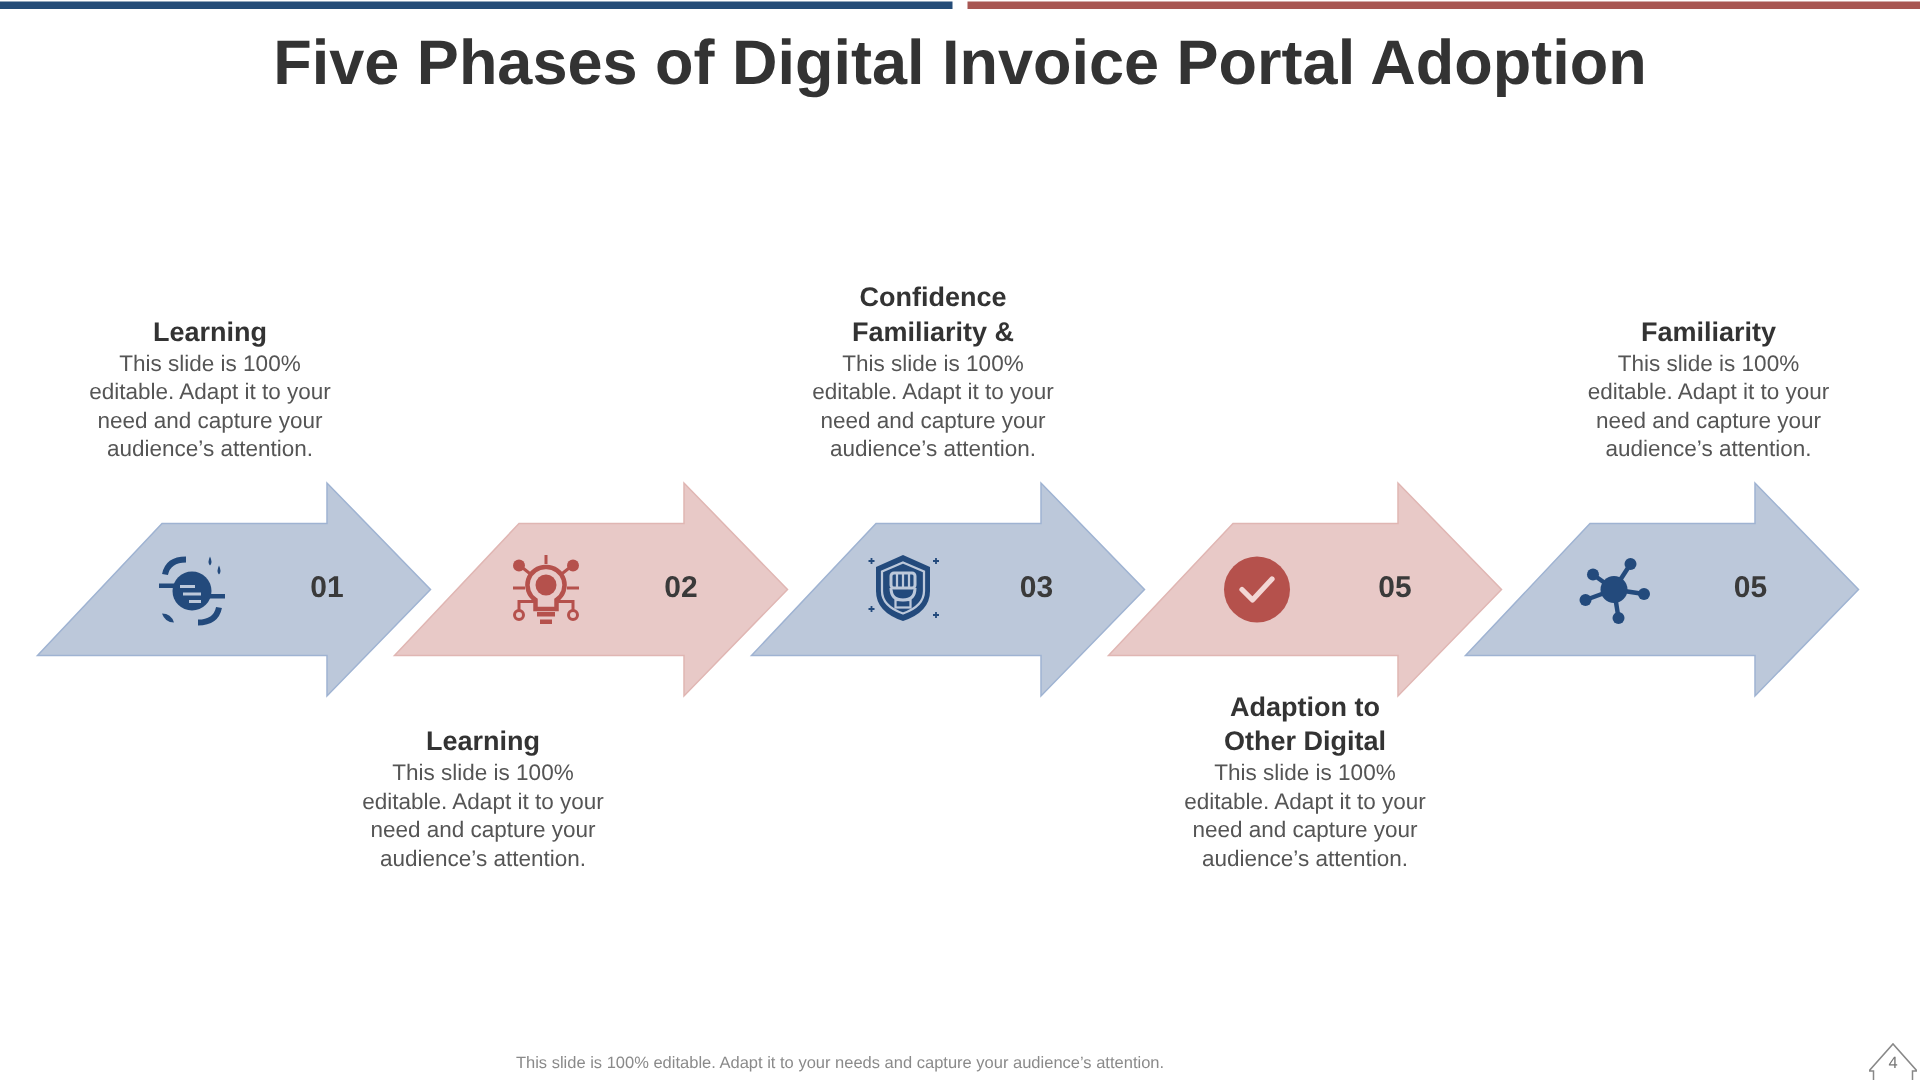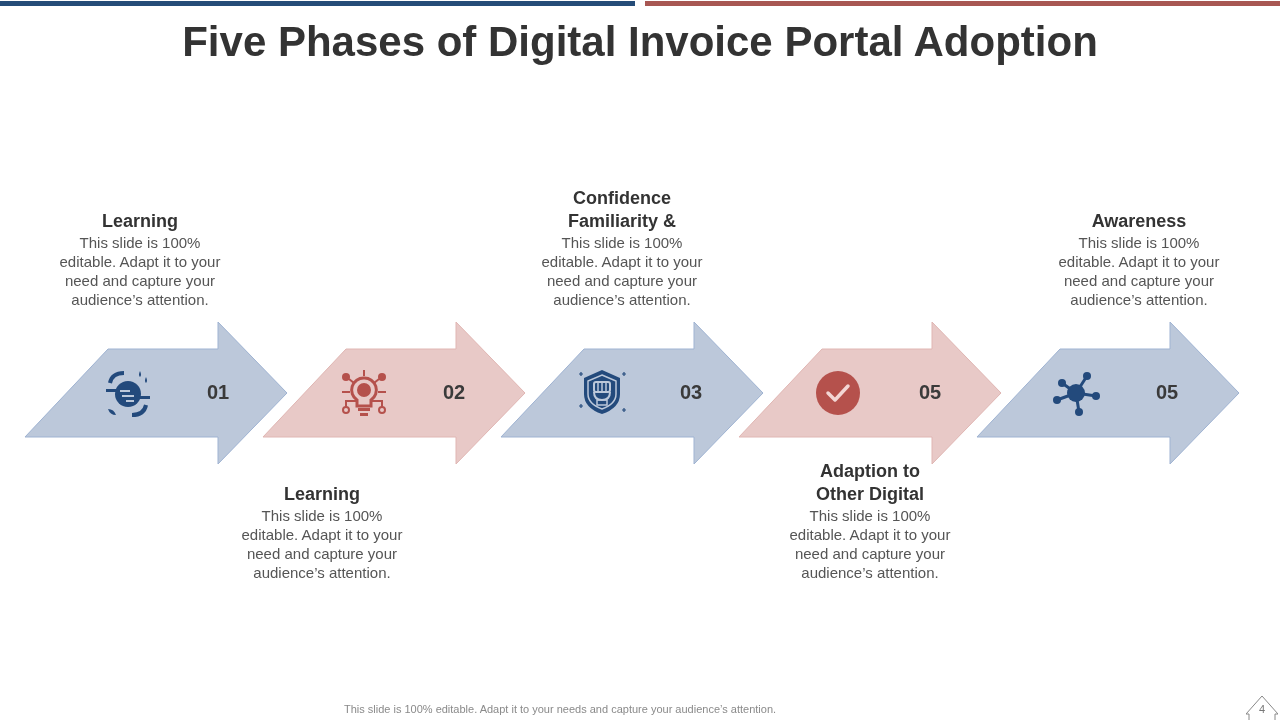--- a/index.html
+++ b/index.html
@@ -129,21 +129,21 @@
 <div class="txt" style="left:770px;top:460px;">
   <h3>Adaption to</h3>
   <h3>Other Digital</h3>
   <p>This slide is 100%</p>
   <p>editable. Adapt it to your</p>
   <p>need and capture your</p>
   <p>audience’s attention.</p>
 </div>
 
 <div class="txt" style="left:1039px;top:210px;">
-  <h3>Awareness</h3>
+  <h3>Familiarity</h3>
   <p>This slide is 100%</p>
   <p>editable. Adapt it to your</p>
   <p>need and capture your</p>
   <p>audience’s attention.</p>
 </div>
 
 <div class="footer">This slide is 100% editable. Adapt it to your needs and capture your audience’s attention.</div>
 
 <div class="pagenum">
   <svg width="32" height="26" style="position:absolute;left:0;top:0;">

